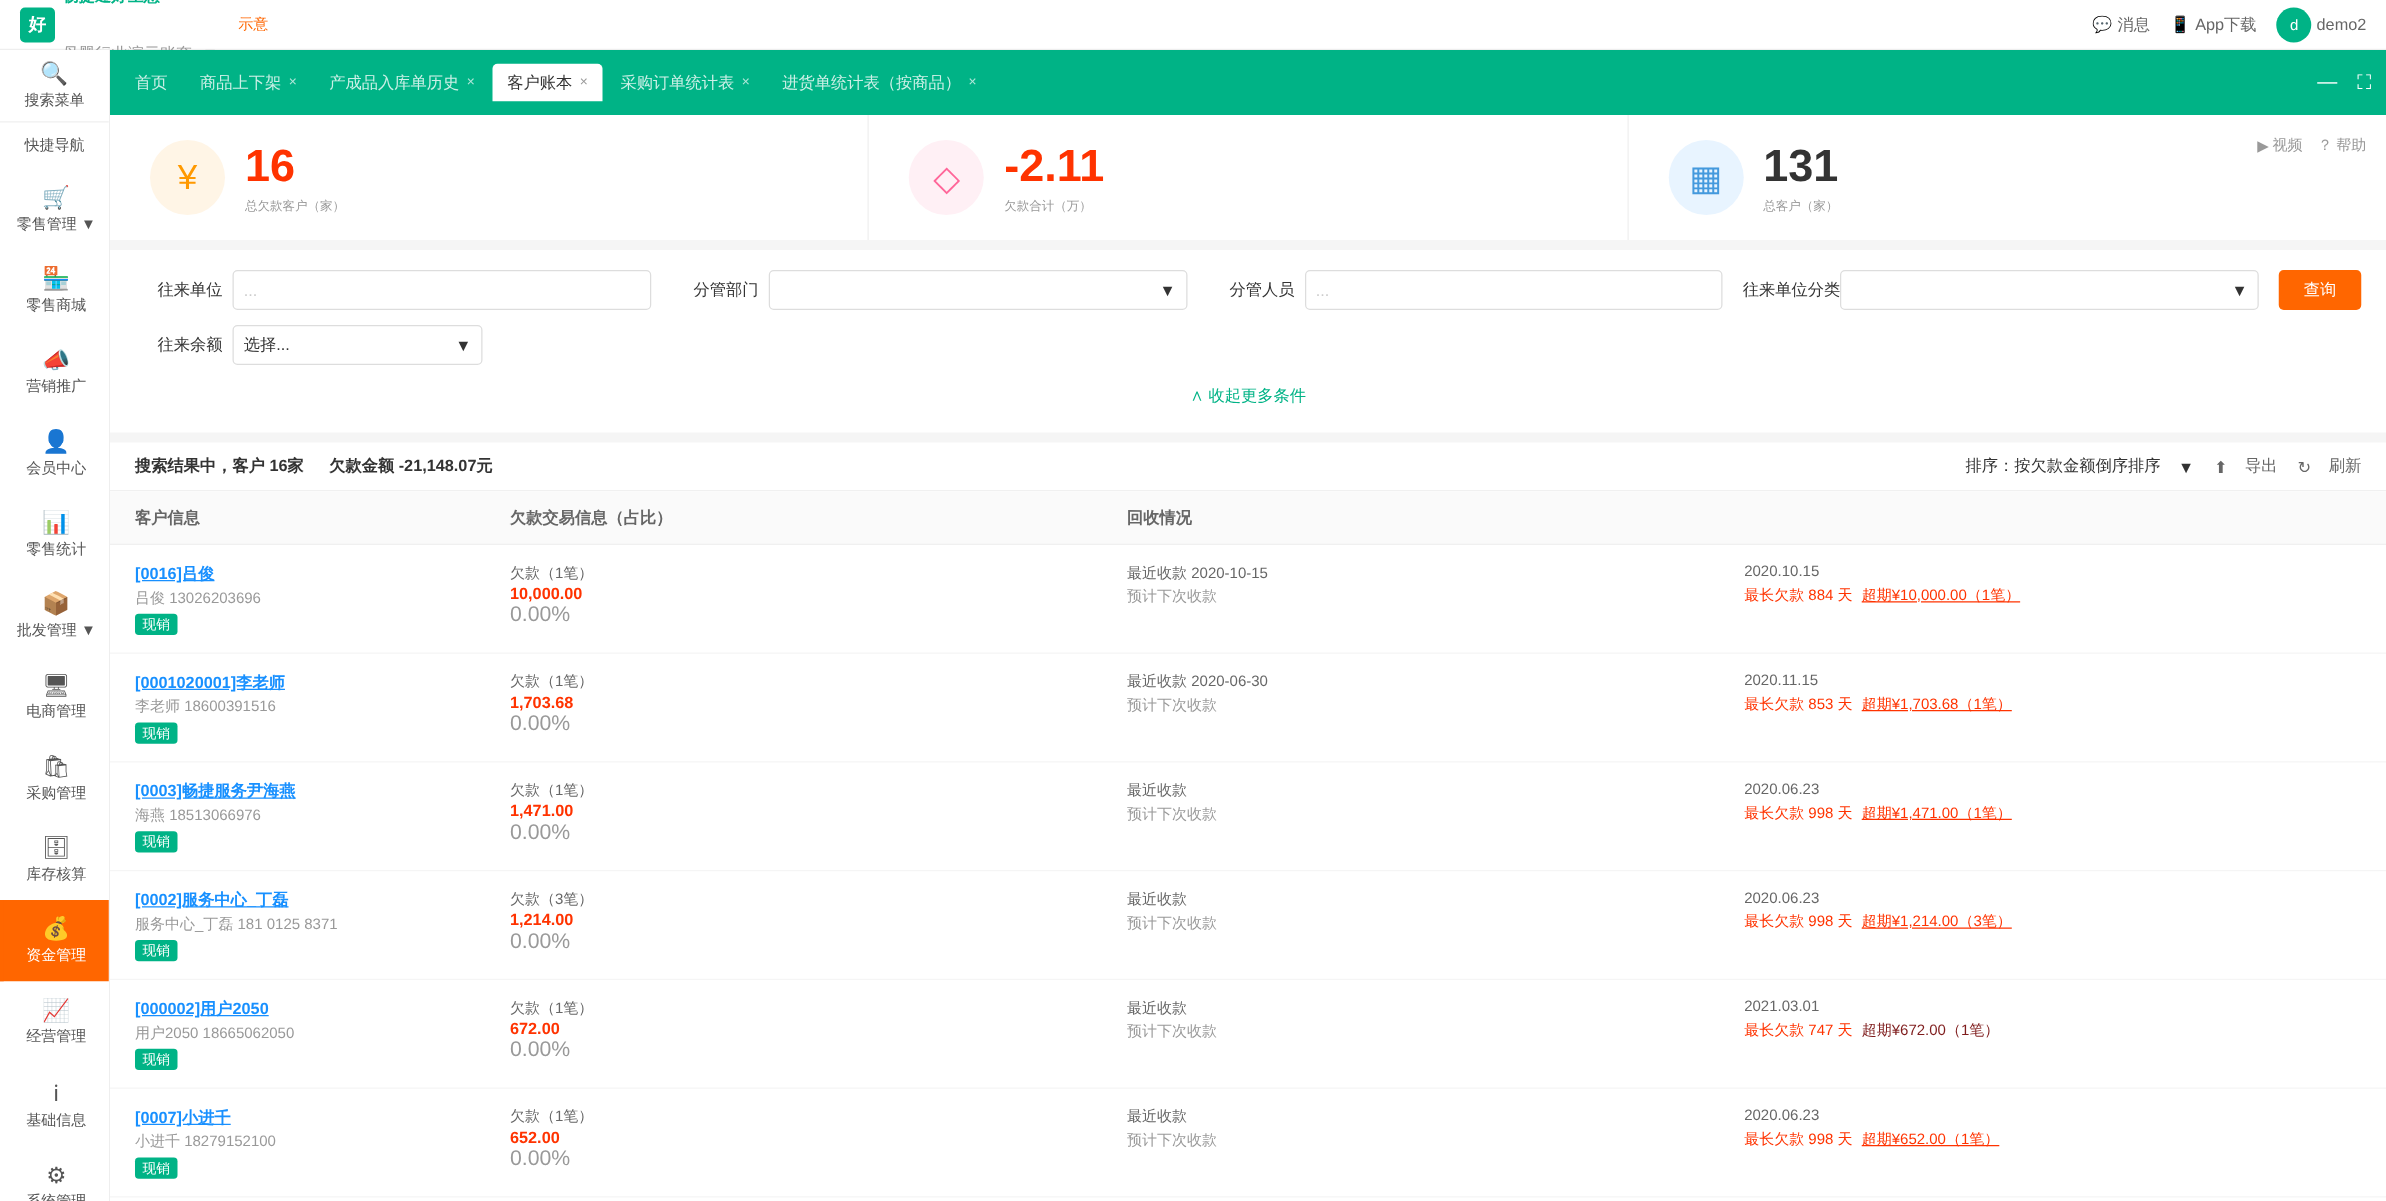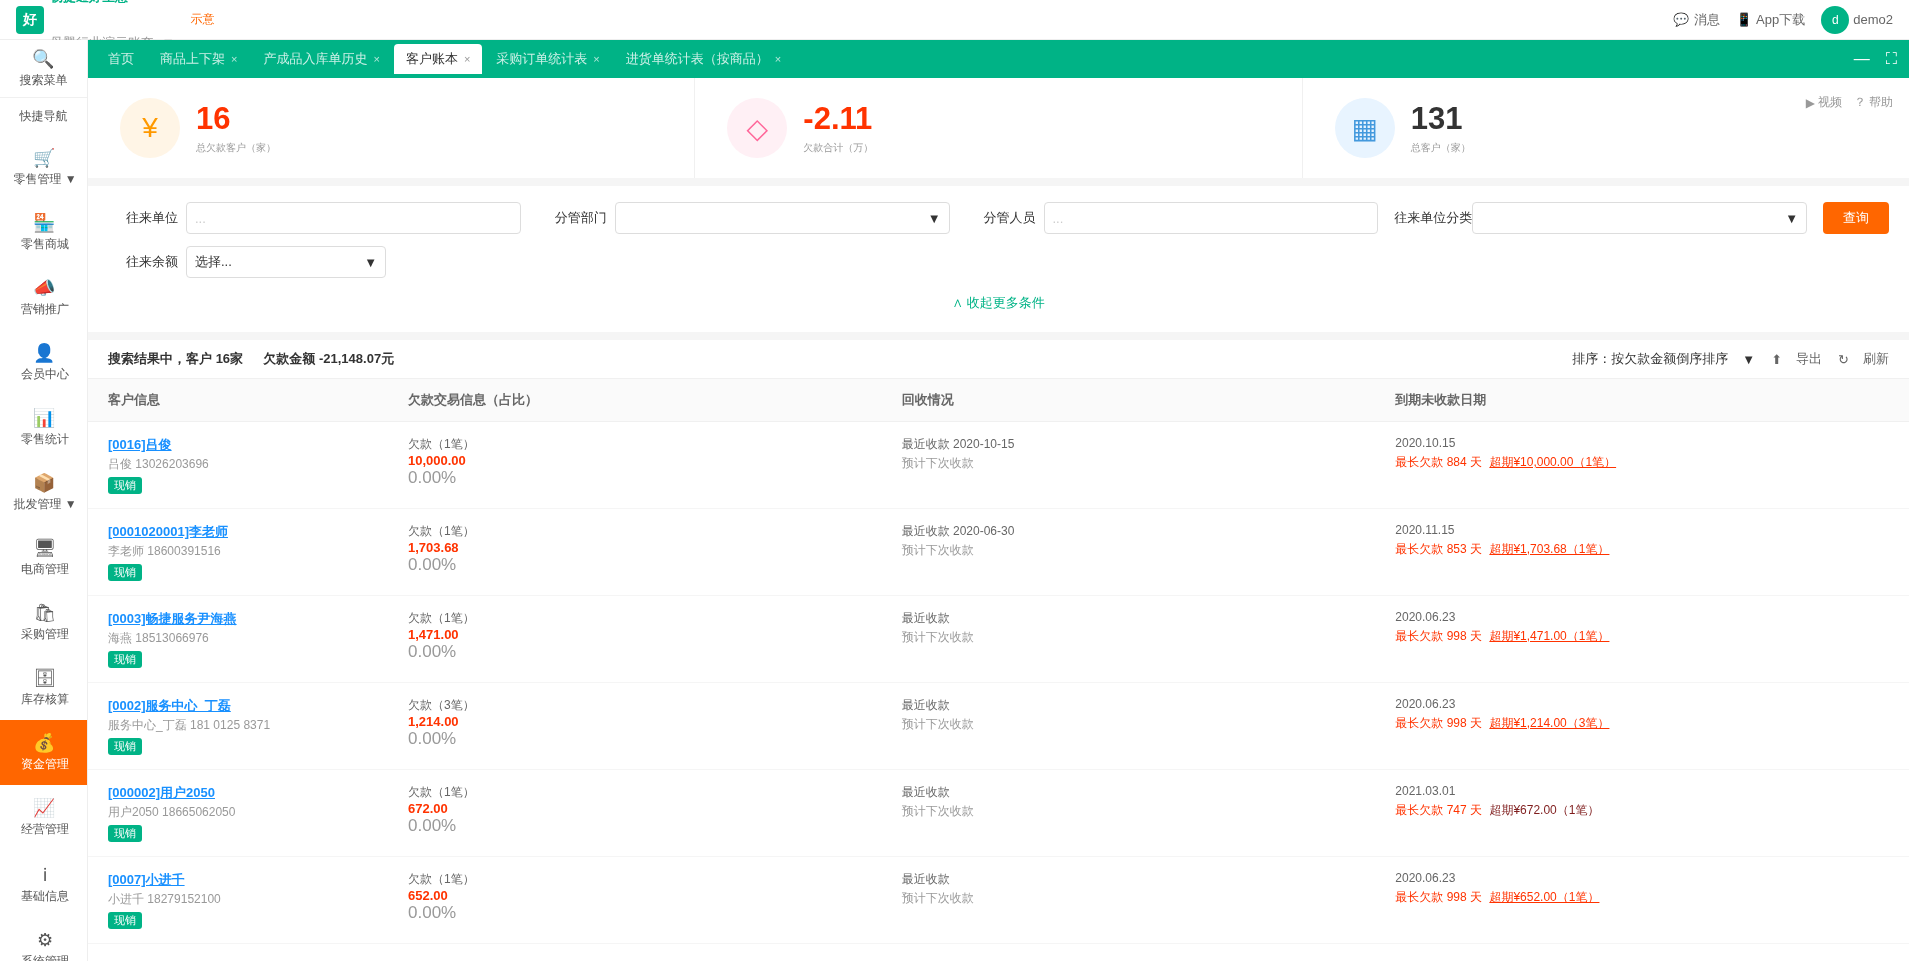--- a/index.html
+++ b/index.html
@@ -21,40 +21,40 @@
     .sidebar-item.active { background: #ff6600; color: #fff; border-left-color: #ff6600; }
     .sidebar-item.active .sidebar-icon { color: #fff; }
     .sidebar-icon { font-size: 18px; display: block; margin-bottom: 2px; }
     .sidebar-search { padding: 8px 4px; text-align: center; cursor: pointer; font-size: 12px; color: #555; border-bottom: 1px solid #f0f0f0; }
     .sidebar-fast-nav { padding: 10px 4px; text-align: center; cursor: pointer; font-size: 12px; color: #555; }
 
     
     .main { flex: 1; display: flex; flex-direction: column; overflow: hidden; }
     
     
-    .tab-bar { display: flex; align-items: center; background: #00b386; height: 38px; padding: 0 8px; gap: 2px; flex-shrink: 0; }
+    .tab-bar { display: flex; align-items: center; background: #00b386; height: 52px; padding: 0 8px; gap: 2px; flex-shrink: 0; }
     .tab { display: flex; align-items: center; gap: 6px; padding: 0 12px; height: 30px; border-radius: 4px 4px 0 0; font-size: 13px; cursor: pointer; color: rgba(255,255,255,0.8); white-space: nowrap; }
     .tab.active { background: #fff; color: #333; }
     .tab .close-btn { font-size: 11px; color: rgba(255,255,255,0.7); cursor: pointer; }
     .tab.active .close-btn { color: #999; }
     .tab-actions { margin-left: auto; display: flex; gap: 8px; }
     .tab-action-btn { color: #fff; font-size: 16px; cursor: pointer; padding: 0 4px; }
 
     
     .content-area { flex: 1; overflow-y: auto; background: #f5f5f5; }
     
     
     .stats-row { display: flex; background: #fff; margin-bottom: 8px; }
     .stat-card { flex: 1; display: flex; align-items: center; gap: 16px; padding: 20px 32px; border-right: 1px solid #f0f0f0; position: relative; }
     .stat-card:last-child { border-right: none; }
     .stat-icon { width: 60px; height: 60px; border-radius: 50%; display: flex; align-items: center; justify-content: center; font-size: 28px; flex-shrink: 0; }
     .stat-icon.orange { background: #fff5e6; color: #ff9900; }
     .stat-icon.pink { background: #fff0f5; color: #ff6699; }
     .stat-icon.blue { background: #e8f4ff; color: #4499dd; }
-    .stat-value { font-size: 31px; font-weight: bold; }
+    .stat-value { font-size: 36px; font-weight: bold; }
     .stat-value.red { color: #ff3300; }
     .stat-value.dark { color: #333; font-weight: 800; }
     .stat-label { font-size: 10px; color: #999; margin-top: 4px; }
     .stat-card-actions { position: absolute; top: 16px; right: 16px; display: flex; gap: 12px; font-size: 12px; color: #999; }
     .stat-card-actions span { cursor: pointer; display: flex; align-items: center; gap: 3px; }
 
     
     .filter-area { background: #fff; padding: 16px 20px; margin-bottom: 8px; }
     .filter-row { display: flex; align-items: center; gap: 16px; margin-bottom: 12px; }
     .filter-item { display: flex; align-items: center; gap: 8px; flex: 1; }
@@ -322,21 +322,20 @@
             <span>刷新</span>
           </span>
         </div>
       </div>
 
       <div class="data-table">
         <div class="table-header">
           <div>客户信息</div>
           <div>欠款交易信息（占比）</div>
           <div>回收情况</div>
-          <div>到期未收款日期</div>
         </div>
 
         <div class="table-row">
           <div>
             <div class="customer-name">[0016]吕俊</div>
             <div class="customer-sub">吕俊  13026203696</div>
             <span class="tag green">现销</span>
           </div>
           <div>
             <div class="debt-info">欠款（1笔）</div>

